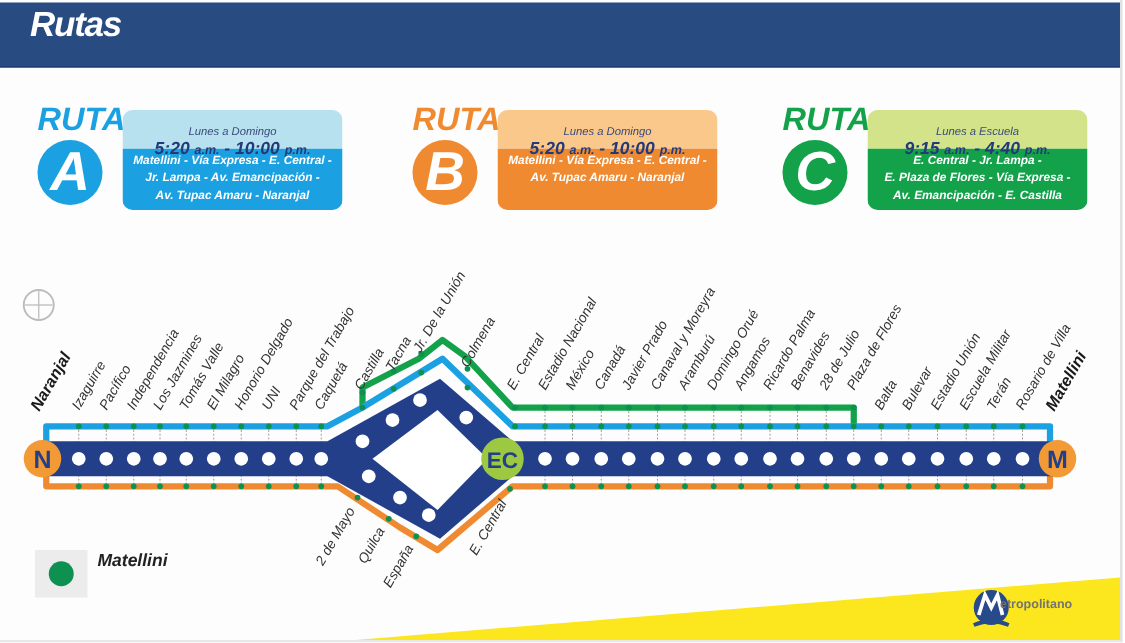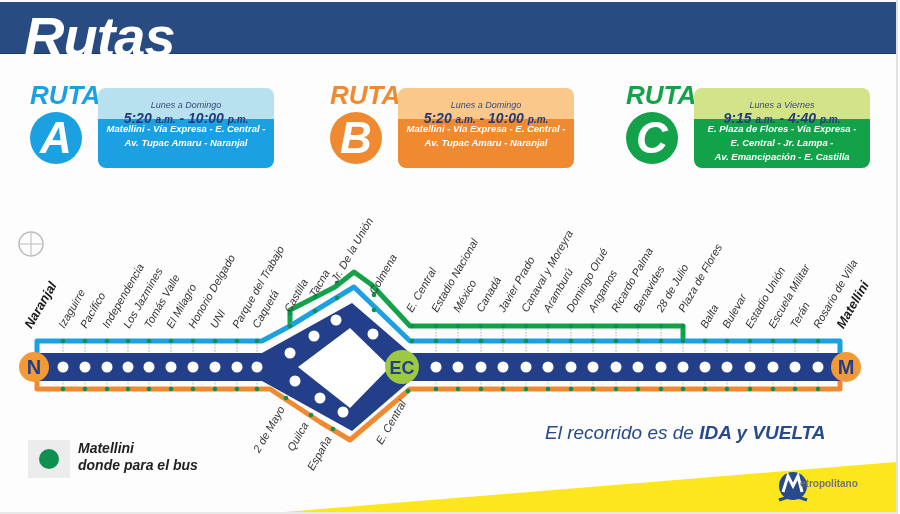--- a/index.html
+++ b/index.html
@@ -1,19 +1,19 @@
 <!DOCTYPE html>
 <html><head>
 <meta charset="utf-8">
 <style>
   html, body { margin:0; padding:0; }
   body { width:900px; height:514px; position:relative; overflow:hidden; background:#ffffff; font-family:"Liberation Sans", sans-serif; }
   .frame { position:absolute; left:0; top:0; width:896px; height:512px; border-right:2px solid #e2e2e2; border-bottom:2px solid #e8e8e8; background:#fdfdfd; overflow:hidden; }
   .header { position:absolute; left:0; top:2px; width:896px; height:51px; background:#284b82; border-bottom:1px solid #1d3a6a; }
-  .header-title { position:absolute; left:24px; top:2px; color:#fff; font-size:56px; font-weight:bold; font-style:italic; letter-spacing:-1px; font-family:"Liberation Sans", sans-serif; }
+  .header-title { position:absolute; left:24px; top:2px; color:#fff; font-size:28px; font-weight:bold; font-style:italic; letter-spacing:-1px; font-family:"Liberation Sans", sans-serif; }
   .route-block { position:absolute; top:80px; }
   .ruta-label { position:absolute; left:0; top:0; font-size:26px; font-weight:bold; font-style:italic; }
   .ruta-circle { position:absolute; left:0; top:32px; width:52px; height:52px; border-radius:50%; color:#fff; font-size:44px; font-weight:bold; font-style:italic; text-align:center; line-height:52px; }
   .info-box { position:absolute; left:68px; top:8px; width:176px; height:80px; border-radius:8px; overflow:hidden; text-align:center; }
   .info-top { height:31px; }
   .info-days { font-size:9px; font-style:italic; color:#3a4a7a; padding-top:12px; line-height:10px; }
   .info-hours { font-size:14px; font-weight:bold; font-style:italic; color:#243a78; line-height:16px; }
   .info-hours small { font-size:10px; }
   .info-bottom { height:49px; color:#fff; font-size:9.5px; font-weight:bold; font-style:italic; line-height:14px; padding-top:3px; box-sizing:border-box; }
   .map { position:absolute; left:0; top:0; }
@@ -41,20 +41,21 @@
   <div class="route-block" style="left:30px;">
     <div class="ruta-label" style="color:#1ba1e2;">RUTA</div>
     <div class="ruta-circle" style="background:#1ba1e2;">A</div>
     <div class="info-box">
       <div class="info-top" style="background:#b8e1f0;">
         <div class="info-days">Lunes a Domingo</div>
         <div class="info-hours"><span>5:20</span> <small>a.m.</small> - <span>10:00</span> <small>p.m.</small></div>
       </div>
       <div class="info-bottom" style="background:#1ba1e2;">
         <div>Matellini - Vía Expresa - E. Central -</div>
+        <div>Jr. Lampa - Av. Emancipación -</div>
         <div>Av. Tupac Amaru - Naranjal</div>
       </div>
     </div>
   </div>
 
   <div class="route-block" style="left:330px;">
     <div class="ruta-label" style="color:#f08a30;">RUTA</div>
     <div class="ruta-circle" style="background:#f08a30;">B</div>
     <div class="info-box">
       <div class="info-top" style="background:#f9c88a;">
@@ -66,26 +67,26 @@
         <div>Av. Tupac Amaru - Naranjal</div>
       </div>
     </div>
   </div>
 
   <div class="route-block" style="left:626px;">
     <div class="ruta-label" style="color:#13a24a;">RUTA</div>
     <div class="ruta-circle" style="background:#13a24a;">C</div>
     <div class="info-box">
       <div class="info-top" style="background:#d2e38a;">
-        <div class="info-days">Lunes a Viernes</div>
+        <div class="info-days">Lunes a Escuela</div>
         <div class="info-hours"><span>9:15</span> <small>a.m.</small> - <span>4:40</span> <small>p.m.</small></div>
       </div>
       <div class="info-bottom" style="background:#13a24a;">
+        <div>E. Central - Jr. Lampa -</div>
         <div>E. Plaza de Flores - Vía Expresa -</div>
-        <div>E. Central - Jr. Lampa -</div>
         <div>Av. Emancipación - E. Castilla</div>
       </div>
     </div>
   </div>
 
   <svg class="yellow" width="900" height="514">
     <polygon points="260,514 896,462 896,514" fill="#fce61e"></polygon>
   </svg>
 
   <svg class="map" width="900" height="514">
@@ -323,24 +324,22 @@
   <div class="station-label" style="left:753px; top:318px;">Estadio Unión</div>
   <div class="station-label" style="left:776px; top:318px;">Escuela Militar</div>
   <div class="station-label" style="left:798px; top:318px;">Terán</div>
   <div class="station-label" style="left:821px; top:318px;">Rosario de Villa</div>
 
   <div class="legend">
     <div class="legend-dot"></div>
   </div>
   <div class="legend-text">
     <div>Matellini</div>
-    <div>donde para el bus</div>
-  </div>
-
-  <div class="tagline"><span>El recorrido  es de </span><b>IDA y VUELTA</b></div>
+  </div>
+
 
   <svg class="logo" width="34" height="36">
     <circle cx="17" cy="16" r="14" fill="#264a8a"></circle>
     <path d="M7 22 L12 6 L17 16 L22 6 L26 22" stroke="#ffffff" stroke-width="3" fill="none"></path>
     <path d="M3 30 Q17 24 31 30" stroke="#264a8a" stroke-width="3" fill="none"></path>
   </svg>
   <div class="logo-text">etropolitano</div>
 
 </div>
 

